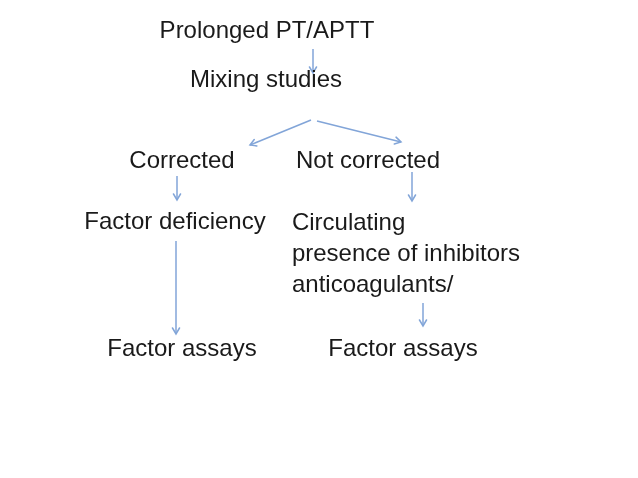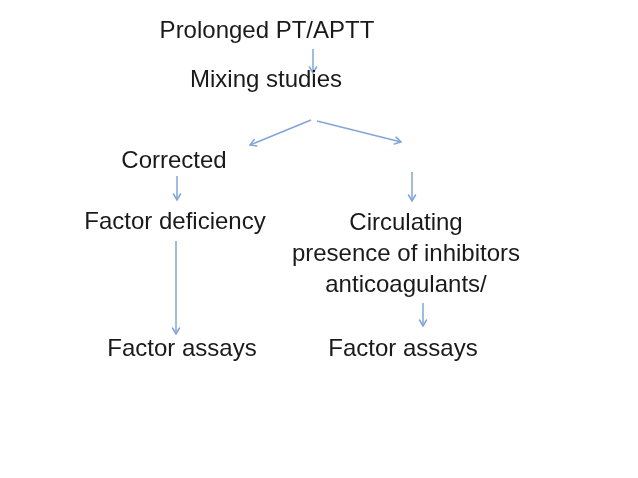--- a/index.html
+++ b/index.html
@@ -35,21 +35,20 @@
   }
   .node {
     position: absolute;
     transform: translateX(-50%);
     font-size: 24px;
     line-height: 30px;
     white-space: nowrap;
   }
   .node-multi {
     line-height: 31px;
-    text-align: center;
   }
 </style>
 </head>
 <body>
 
 <div class="slide">
 
   <svg class="arrows" width="638" height="478" viewBox="0 0 638 478" aria-hidden="true">
     <defs>
       <marker id="ah" markerUnits="userSpaceOnUse" markerWidth="10" markerHeight="10" refX="7" refY="4.5" orient="auto">
@@ -62,22 +61,23 @@
     <line class="arrow" x1="177" y1="176" x2="177" y2="200" marker-end="url(#ah)"></line>
     <line class="arrow" x1="412" y1="172" x2="412" y2="201" marker-end="url(#ah)"></line>
     <line class="arrow" x1="176" y1="241" x2="176" y2="334" marker-end="url(#ah)"></line>
     <line class="arrow" x1="423" y1="303" x2="423" y2="326" marker-end="url(#ah)"></line>
   </svg>
 
   <div class="node" style="left:267px; top:15px">Prolonged PT/APTT</div>
 
   <div class="node" style="left:266px; top:64px">Mixing studies</div>
 
-  <div class="node" style="left:174px; top:145px">Corrected</div>
+  <div class="node" style="left:182px; top:145px">Corrected</div>
 
+  <div class="node" style="left:368px; top:145px">Not corrected</div>
 
   <div class="node" style="left:175px; top:206px">Factor deficiency</div>
 
   <div class="node node-multi" style="left:406px; top:206px">
     <div>Circulating</div>
     <div>presence of inhibitors</div>
     <div>anticoagulants/</div>
   </div>
 
   <div class="node" style="left:182px; top:333px">Factor assays</div>

